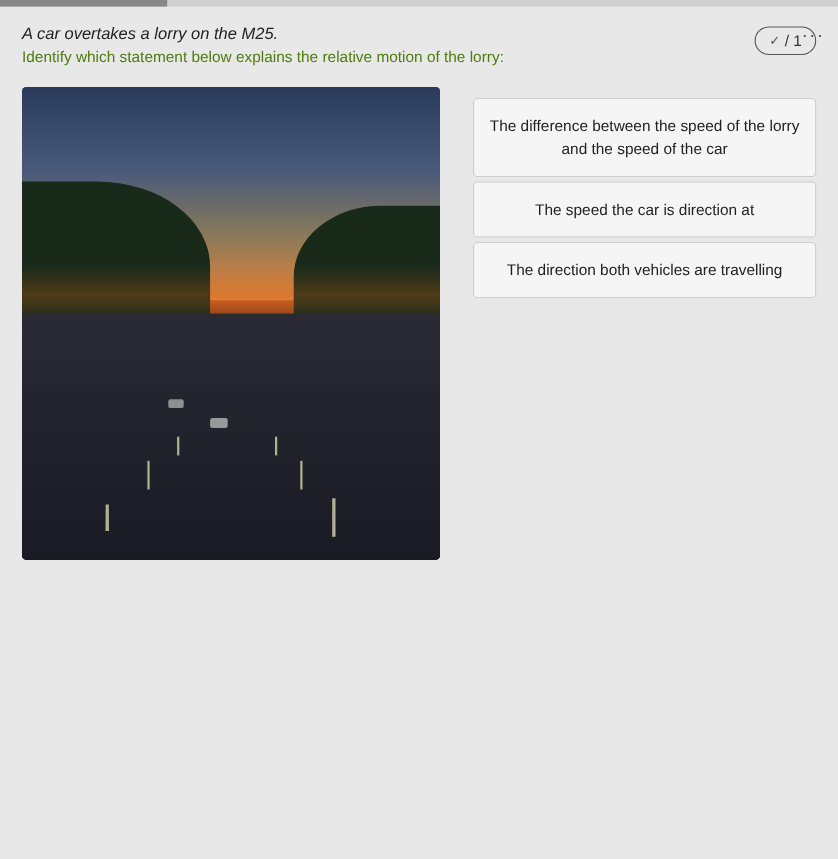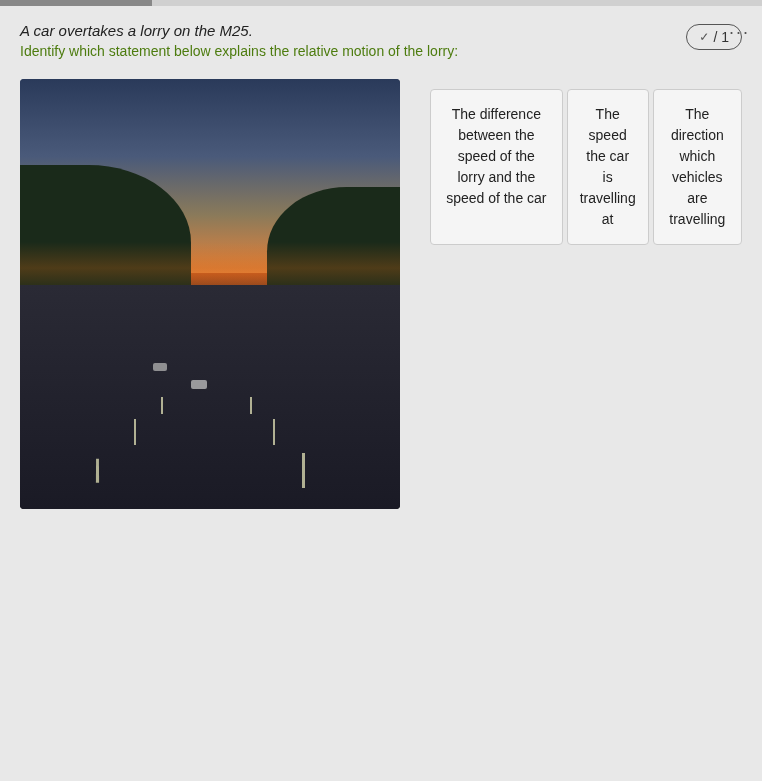--- a/index.html
+++ b/index.html
@@ -217,21 +217,21 @@
       left: 45%;
       width: 16px;
       height: 9px;
       background: #ccc;
       border-radius: 2px;
       opacity: 0.7;
     }
 
     .options-column {
       display: flex;
-      flex-direction: row;
+      flex-direction: column;
       gap: 4px;
       flex: 1;
       padding-top: 10px;
       margin-left: 14px;
     }
 
     .option-box {
       background: #f5f5f5;
       border: 1px solid #ccc;
       border-radius: 4px;
@@ -290,20 +290,20 @@
     <div class="road-line right-line-3"></div>
     <div class="car-dot"></div>
     <div class="car-dot2"></div>
   </div>
 
   <div class="options-column">
     <div class="option-box">
       <span>The difference between the speed of the lorry and the speed of the car</span>
     </div>
     <div class="option-box">
-      <span>The speed the car is travelling at</span>
+      <span>The speed the car is direction at</span>
     </div>
     <div class="option-box">
-      <span>The direction which vehicles are travelling</span>
+      <span>The direction both vehicles are travelling</span>
     </div>
   </div>
 
 </div>
 
 </body></html>

